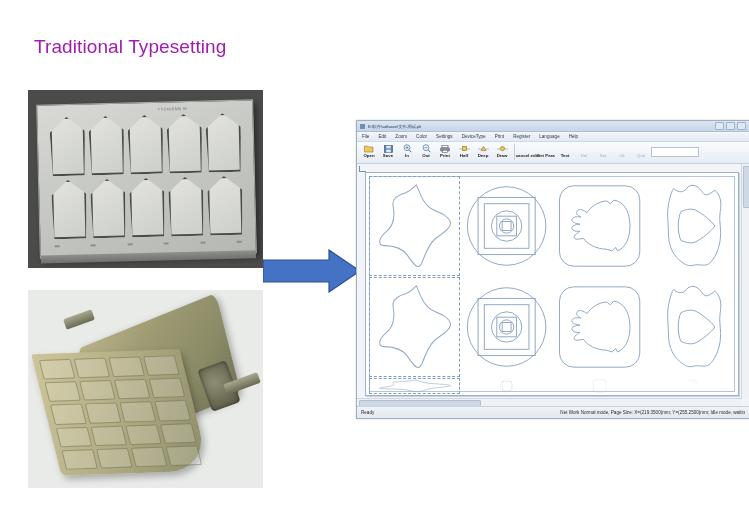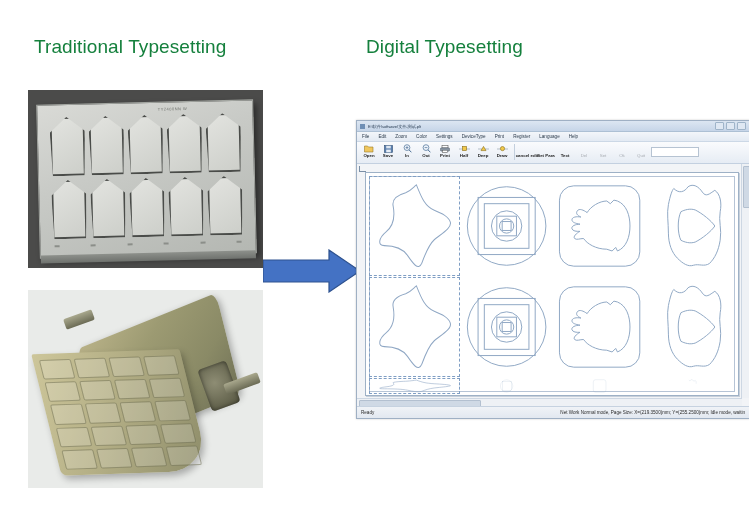--- a/index.html
+++ b/index.html
@@ -5,21 +5,21 @@
   html,body{margin:0;padding:0;}
   body{
     width:749px;height:523px;background:#ffffff;overflow:hidden;
     font-family:"Liberation Sans","DejaVu Sans",sans-serif;
     position:relative;
   }
   .slide{position:absolute;inset:0;}
 
   
   .heading{
-    position:absolute;font-size:19px;color:#15803d;
+    position:absolute;font-size:19px;color:#a21caf;
     letter-spacing:.1px;white-space:nowrap;
   }
   #h-left{left:34px;top:36px;}
   #h-right{left:366px;top:36px;}
 
   
   .photo{position:absolute;overflow:hidden;}
   #photo-die{left:28px;top:90px;width:235px;height:178px;background:#4b4b4a;}
   #photo-roller{left:28px;top:290px;width:235px;height:198px;background:#e9ebe9;}
 
@@ -171,21 +171,20 @@
   .statusbar .left{font-size:4.6px;color:#2b2b2b;}
   .statusbar .right{margin-left:auto;font-size:4.6px;color:#2b2b2b;
     white-space:nowrap;overflow:hidden;}
 </style>
 </head>
 <body>
 
 <div class="slide">
 
   <div class="heading" id="h-left">Traditional Typesetting</div>
-  <div class="heading" id="h-right">Digital Typesetting</div>
 
   <div class="photo" id="photo-die">
     <div class="die-plate">
       <div class="die-label">TY2400NN   W</div>
       <div class="die-grid">
         <div class="die-cell"></div>
         <div class="die-cell"></div>
         <div class="die-cell"></div>
         <div class="die-cell"></div>
         <div class="die-cell"></div>

